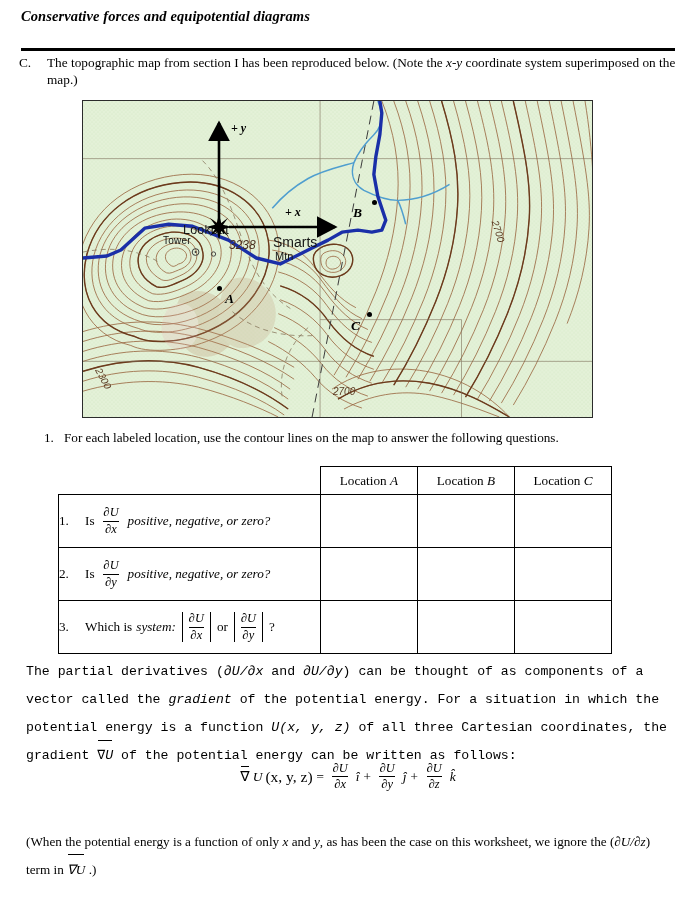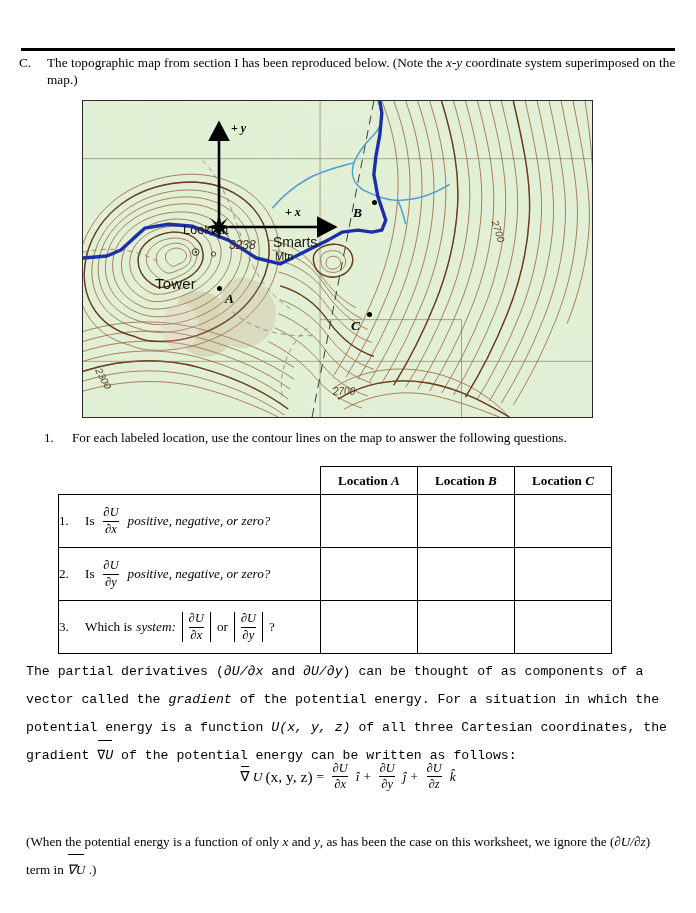--- a/index.html
+++ b/index.html
@@ -72,21 +72,21 @@
     background: #e2f0d6;
   }
   .map-svg { display: block; width: 100%; height: 100%; }
   .map-label {
     position: absolute;
     font-family: "Liberation Sans", sans-serif;
     color: #151515;
     pointer-events: none;
   }
   .lbl-lookout { left: 84px; top: 122px; font-size: 12.5px; letter-spacing: 0.2px; margin-left: 16px; }
-  .lbl-tower   { left: 72px; top: 134px; font-size: 15px; letter-spacing: 0.2px; margin-top: 40px; }
+  .lbl-tower   { left: 80px; top: 134px; font-size: 10px; letter-spacing: 0.2px; }
   .lbl-elev    { left: 146px; top: 137px; font-size: 12px; font-style: italic; color: #4a3020; }
   .lbl-smarts  { left: 190px; top: 133px; font-size: 14px; letter-spacing: 0px; }
   .lbl-mtn     { left: 192px; top: 149px; font-size: 11px; }
   .lbl-c2700r  { left: 417px; top: 118px; font-size: 10px; font-style: italic; color: #5a3a22;
                  transform: rotate(72deg); transform-origin: left top; }
   .lbl-c2700b  { left: 250px; top: 285px; font-size: 10px; font-style: italic; color: #5a3a22; }
   .lbl-c2300   { left: 20px; top: 265px; font-size: 10px; font-style: italic; color: #5a3a22;
                  transform: rotate(62deg); transform-origin: left top; }
   .pt-label {
     position: absolute;
@@ -112,21 +112,21 @@
   }
   
   .q1 {
     position: absolute;
     left: 44px;
     top: 430px;
     width: 630px;
     font-size: 13.2px;
   }
   .q1 .marker { position: absolute; left: 0; top: 0; width: 20px; }
-  .q1 .body { margin-left: 28px; }
+  .q1 .body { margin-left: 20px; }
   
   .tbl {
     position: absolute;
     left: 58px;
     top: 466px;
     width: 554px;
     border-collapse: collapse;
     font-size: 13px;
   }
   .tbl td {
@@ -134,21 +134,20 @@
     padding: 0;
     vertical-align: middle;
   }
   .tbl td.nb { border: none; }
   .col-q { width: 262px; }
   .col-a, .col-b, .col-c { width: 97px; }
   .hdr-cell {
     text-align: center;
     height: 27px;
     font-size: 13.2px;
-    font-weight: bold;
   }
   .q-cell {
     height: 52px;
     padding: 0 0 0 10px;
     position: relative;
   }
   .qrow {
     display: flex;
     align-items: center;
     height: 52px;
@@ -214,20 +213,21 @@
   }
   .nab { font-style: normal; font-size: 14px; }
   .hat { position: relative; display: inline-block; font-style: italic; padding-top: 1px;}
   .paren { font-size: 15.5px; font-style: normal; }
 </style>
 </head>
 <body>
 
 <div class="page">
 
+  <div class="doc-title">Conservative forces and equipotential diagrams</div>
   <div class="title-rule"></div>
 
   <div class="item-c">
     <span class="marker">C.</span>
     <div class="body"><span>The topographic map from section I has been reproduced below.  (Note the </span><span class="it">x-y</span><span> coordinate system superimposed on the map.)</span></div>
   </div>
 
   <div class="map-wrap">
     <svg class="map-svg" viewBox="0 0 511 318" preserveAspectRatio="none">
       <defs>

